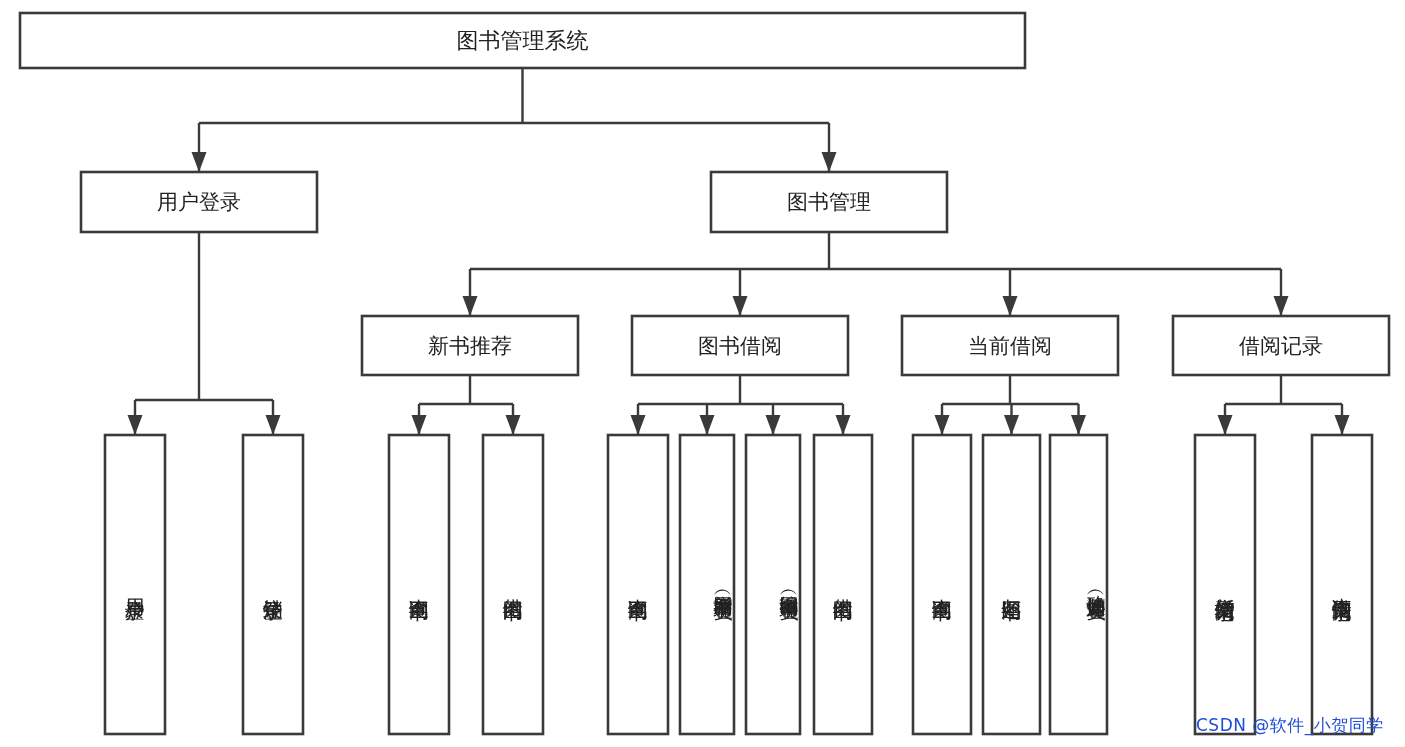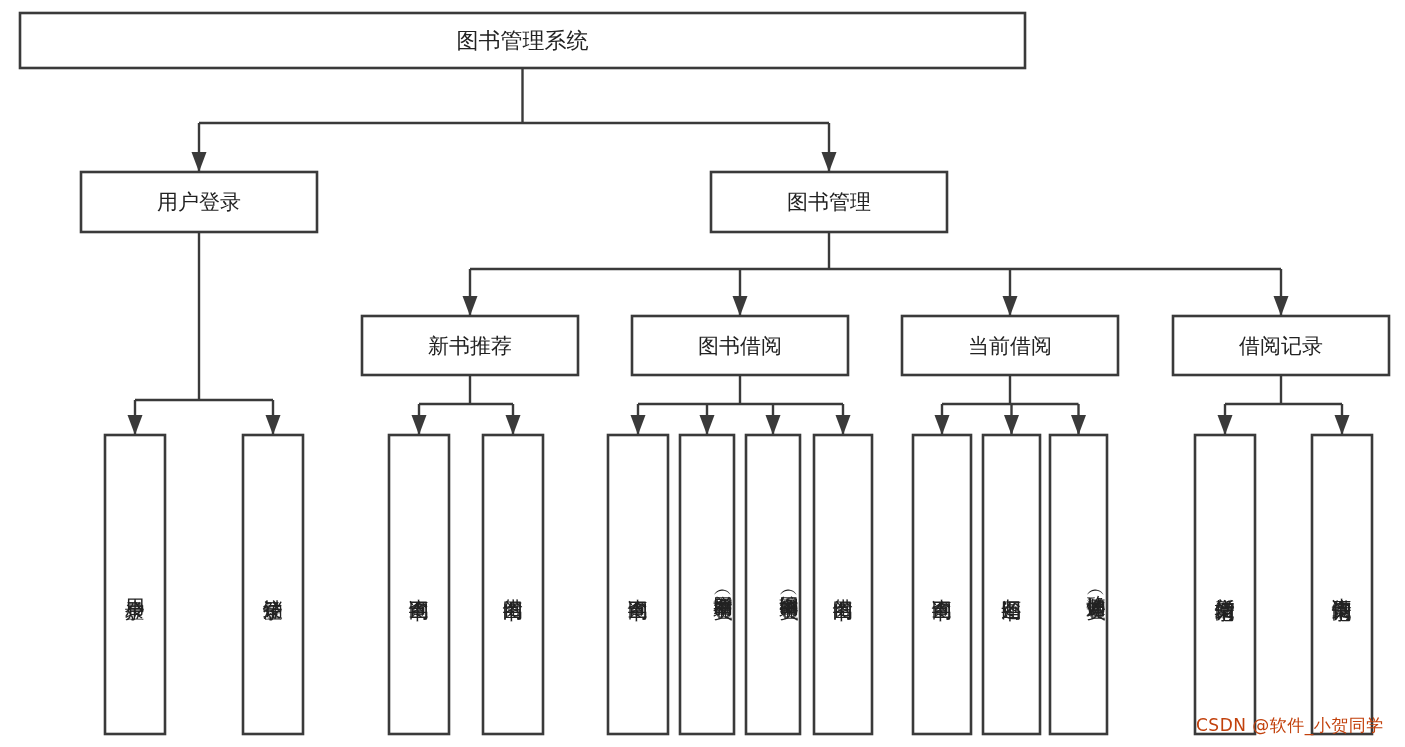--- a/index.html
+++ b/index.html
@@ -66,21 +66,21 @@
     white-space: nowrap;
     display: flex;
     align-items: flex-start;
     justify-content: center;
     pointer-events: none;
   }
   .watermark {
     position: absolute;
     font-family: "DejaVu Sans", "Liberation Sans", sans-serif;
     font-size: 17px;
-    color: #c2410c;
+    color: #1d4ed8;
     white-space: nowrap;
     letter-spacing: 0.5px;
   }
 </style>
 </head>
 <body>
 
 <div id="diagram-root">
   <svg class="diagram-svg" viewBox="0 0 1405 747">
     <g id="edges-layer">

